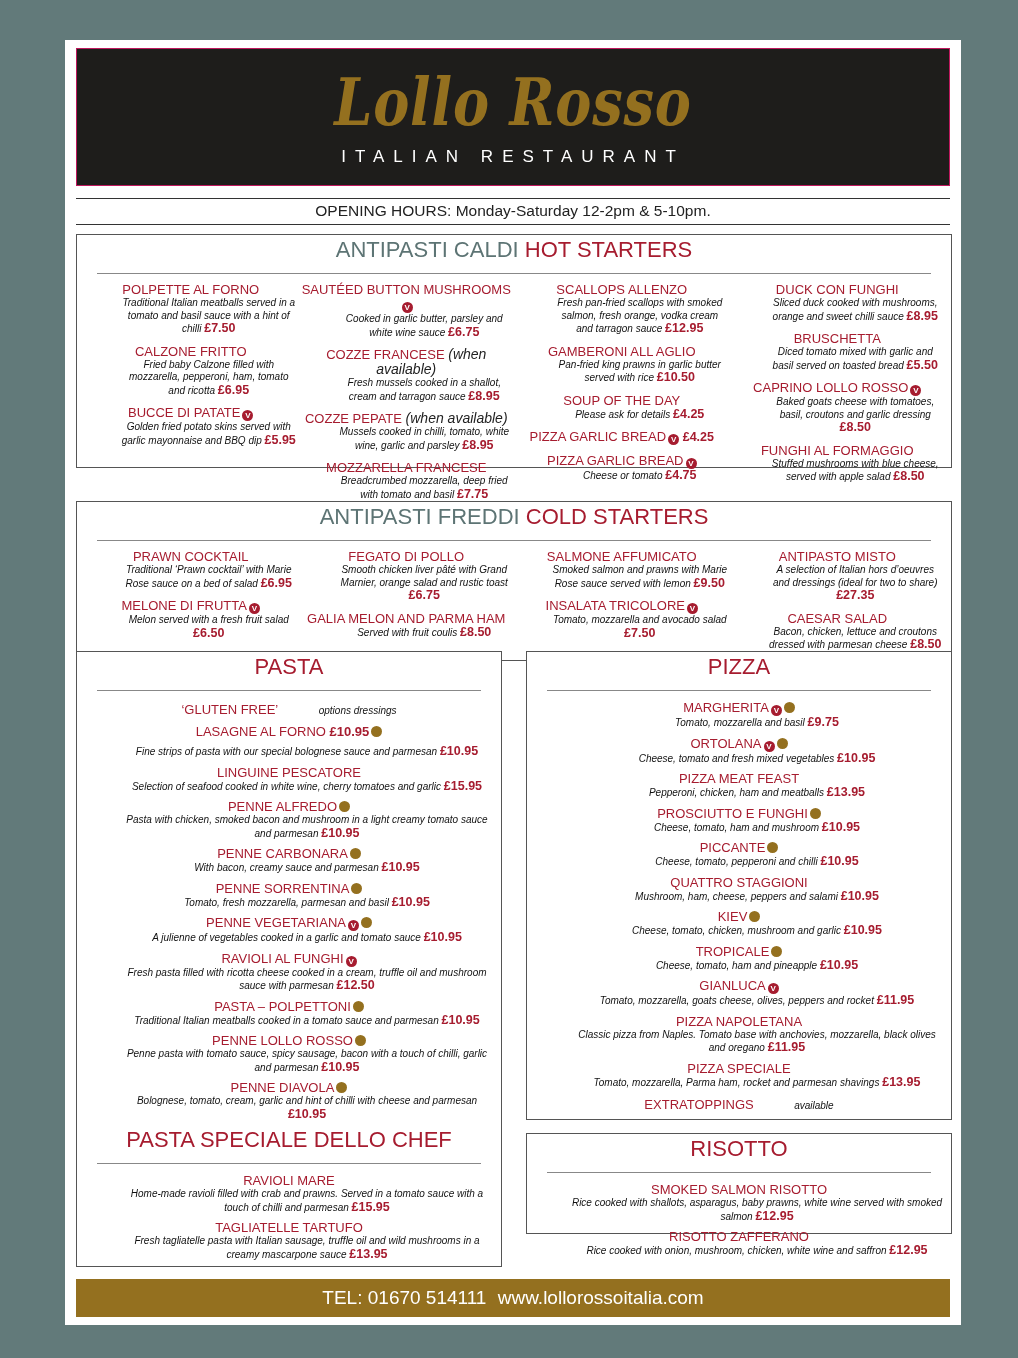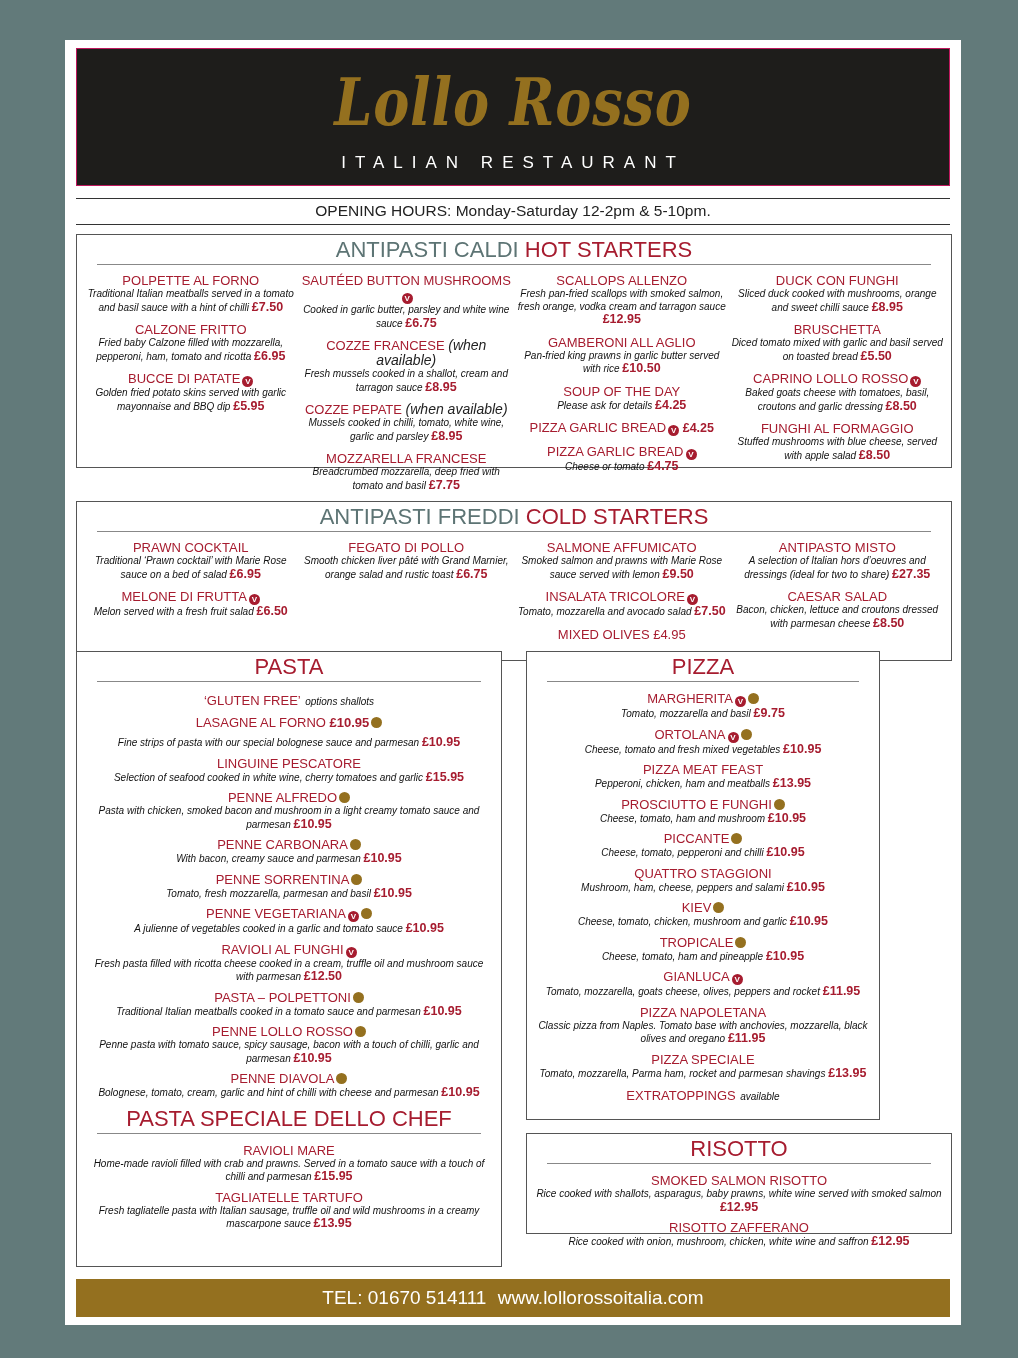--- a/index.html
+++ b/index.html
@@ -1,31 +1,31 @@
 <!DOCTYPE html>
 <html><head>
 <meta charset="utf-8">
 <style>
   * { box-sizing: border-box; margin: 0; padding: 0; }
   html, body { width: 1018px; height: 1358px; }
   body { background: #627a7a; font-family: "Liberation Sans", sans-serif; position: relative; overflow: hidden; }
   .card { position: absolute; left: 65px; top: 40px; width: 896px; height: 1285px; background: #ffffff; }
   .header { position: absolute; left: 11px; top: 8px; width: 874px; height: 138px; background: #1e1d1b; border: 1px solid #be185d; text-align: center; }
   .logo { font-family: "DejaVu Serif", serif; font-style: italic; font-weight: bold; color: #94701f; font-size: 66px; letter-spacing: 1px; margin-top: 10px; line-height: 86px; transform: scaleX(0.82); }
-  .tagline { color: #ffffff; font-size: 17px; letter-spacing: 9px; margin-top: 8px; }
+  .tagline { color: #ffffff; font-size: 17px; letter-spacing: 9px; margin-top: 2px; }
   .hours { position: absolute; left: 11px; top: 158px; width: 874px; height: 27px; border-top: 1.5px solid #333; border-bottom: 1.5px solid #333; text-align: center; font-size: 15.5px; line-height: 24px; color: #222; }
   .box { position: absolute; border: 1.5px solid #555; background: #fff; }
-  .box-title { text-align: center; font-size: 22px; line-height: 26px; color: #a61c2f; margin: 2px 20px 0; border-bottom: 1px solid #888; padding-bottom: 1px; }
+  .box-title { text-align: center; font-size: 22px; line-height: 26px; color: #a61c2f; margin: 2px 20px 0; border-bottom: 1px solid #888; padding-bottom: 10px; }
   .box-title .grey { color: #5d7474; }
   .cols { display: flex; padding: 8px 6px 0; }
   .col { flex: 1; text-align: center; padding: 0 2px; }
   .item { margin-bottom: 8px; }
   .name { color: #a61c2f; font-size: 13px; line-height: 15px; }
   .name .note { color: #222; font-style: italic; font-size: 14px; }
-  .desc { color: #111; font-style: italic; font-size: 10px; line-height: 12.5px; }
+  .desc { color: #111; font-style: italic; font-size: 10px; line-height: 12.5px; margin-left: 36px; }
   .price { color: #a61c2f; font-style: normal; font-weight: bold; font-size: 12.5px; }
   .veg, .gf { display: inline-block; width: 11px; height: 11px; border-radius: 50%; vertical-align: -1px; margin-left: 2px; color: #fff; font-size: 8px; line-height: 11px; text-align: center; font-weight: bold; font-style: normal; }
   .veg { background: #a61c2f; }
   .gf { background: #94701f; }
   .single { padding: 9px 8px 0; text-align: center; }
   .single .item { margin-bottom: 6px; }
   .footer { position: absolute; left: 11px; top: 1239px; width: 874px; height: 38px; background: #94701f; color: #fff; text-align: center; font-size: 19px; line-height: 38px; }
   .footer span { margin: 0 3px; }
 </style>
 </head>
@@ -133,20 +133,24 @@
           <div class="item">
             <div class="name">MELONE DI FRUTTA<span class="veg">V</span></div>
             <div class="desc">Melon served with a fresh fruit salad <span class="price">£6.50</span></div>
           </div>
         </div>
         <div class="col">
           <div class="item">
             <div class="name">FEGATO DI POLLO</div>
             <div class="desc">Smooth chicken liver pâté with Grand Marnier, orange salad and rustic toast <span class="price">£6.75</span></div>
           </div>
+          <div class="item">
+            <div class="name">GALIA MELON AND PARMA HAM</div>
+            <div class="desc">Served with fruit coulis <span class="price">£8.50</span></div>
+          </div>
         </div>
         <div class="col">
           <div class="item">
             <div class="name">SALMONE AFFUMICATO</div>
             <div class="desc">Smoked salmon and prawns with Marie Rose sauce served with lemon <span class="price">£9.50</span></div>
           </div>
           <div class="item">
             <div class="name">INSALATA TRICOLORE<span class="veg">V</span></div>
             <div class="desc">Tomato, mozzarella and avocado salad <span class="price">£7.50</span></div>
           </div>
@@ -165,21 +169,21 @@
           </div>
         </div>
       </div>
   </div>
 
   <div class="box" style="left:11px; top:611px; width:426px; height:616px;">
     <div class="box-title">PASTA</div>
     <div class="single" id="pasta-list">
       <div class="item">
         <span class="name">‘GLUTEN FREE’</span>
-        <span class="desc">options shallots</span>
+        <span class="desc">options dressings</span>
       </div>
     <div class="item">
           <div class="name">LASAGNE AL FORNO <span class="price" style="font-size: 13px;">£10.95</span><span class="gf"></span></div>
         </div>
         <div class="item">
           <div class="desc">Fine strips of pasta with our special bolognese sauce and parmesan <span class="price">£10.95</span></div>
         </div>
         <div class="item">
           <div class="name">LINGUINE PESCATORE</div>
           <div class="desc">Selection of seafood cooked in white wine, cherry tomatoes and garlic <span class="price">£15.95</span></div>
@@ -223,21 +227,21 @@
           <div class="name">RAVIOLI MARE</div>
           <div class="desc">Home-made ravioli filled with crab and prawns. Served in a tomato sauce with a touch of chilli and parmesan <span class="price">£15.95</span></div>
         </div>
         <div class="item">
           <div class="name">TAGLIATELLE TARTUFO</div>
           <div class="desc">Fresh tagliatelle pasta with Italian sausage, truffle oil and wild mushrooms in a creamy mascarpone sauce <span class="price">£13.95</span></div>
         </div>
       </div>
   </div>
 
-  <div class="box" style="left:461px; top:611px; width:354px; height:469px;">
+  <div class="box" style="left:461px; top:611px; width:426px; height:469px;">
     <div class="box-title">PIZZA</div>
     <div class="single" id="pizza-list">
         <div class="item">
           <div class="name">MARGHERITA<span class="veg">V</span><span class="gf"></span></div>
           <div class="desc">Tomato, mozzarella and basil <span class="price">£9.75</span></div>
         </div>
         <div class="item">
           <div class="name">ORTOLANA<span class="veg">V</span><span class="gf"></span></div>
           <div class="desc">Cheese, tomato and fresh mixed vegetables <span class="price">£10.95</span></div>
         </div>

